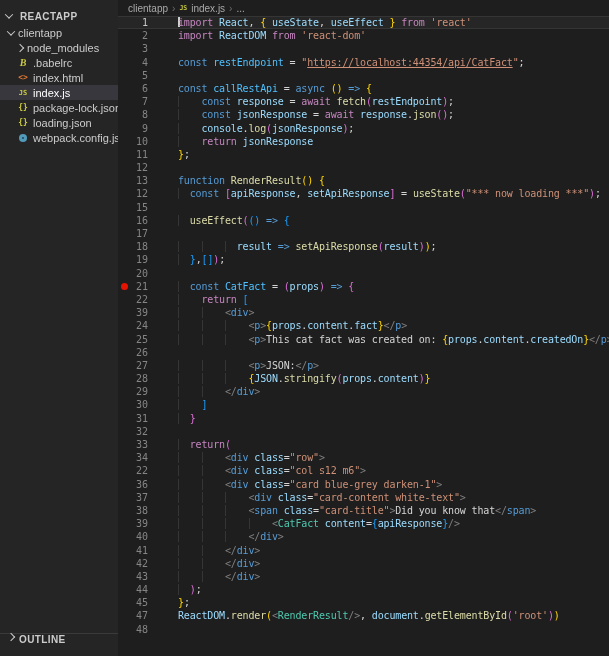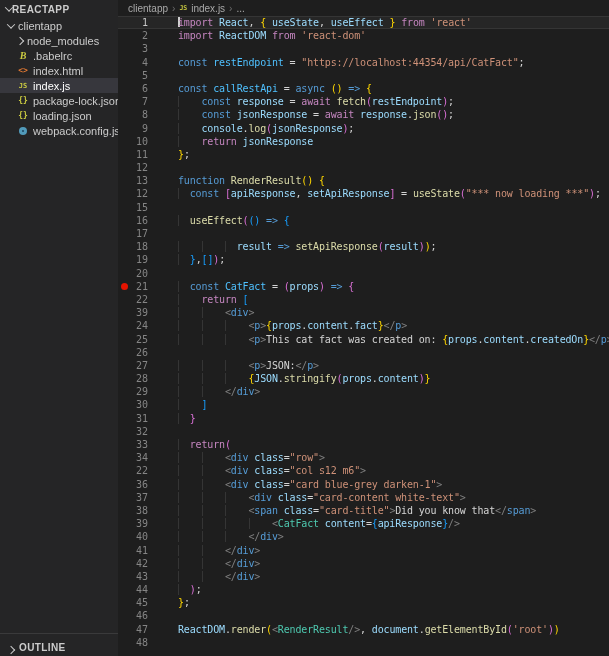--- a/index.html
+++ b/index.html
@@ -1,38 +1,38 @@
 <!DOCTYPE html>
 <html style="--k1: #569cd6; --k2: #c586c0; --fn: #dcdcaa; --v: #9cdcfe; --cv: #4fc1ff; --s: #ce9178; --c: #4ec9b0; --t: #569cd6; --ab: #808080; --at: #9cdcfe; --p: #d4d4d4; --b1: #ffd700; --b2: #da70d6; --b3: #179fff; --bp: #e51400;"><head>
 <meta charset="utf-8">
 <style>
   html,body{margin:0;padding:0;background:#1e1e1e;}
   #app{position:relative;width:609px;height:656px;overflow:hidden;background:#1e1e1e;
        font-family:"Liberation Sans",sans-serif;-webkit-font-smoothing:antialiased;}
 
   
   #sidebar{position:absolute;left:0;top:0;width:118px;height:656px;background:#252526;overflow:hidden;}
-  #explorer-header{height:18px;display:flex;align-items:center;padding-left:6px;gap:0;
-       color:#cccccc;font-size:10px;font-weight:bold;letter-spacing:.4px;}
+  #explorer-header{height:18px;display:flex;align-items:center;padding-left:6px;gap:8px;
+       color:#cccccc;font-size:10px;font-weight:bold;letter-spacing:.4px;margin-top:7px;}
   .trow{height:15px;display:flex;align-items:center;gap:4px;color:#cccccc;font-size:11px;
        white-space:nowrap;cursor:pointer;}
   .trow.sel{background:#37373d;color:#ffffff;}
   .tlabel{overflow:hidden;text-overflow:clip;}
   .chev{width:5px;height:5px;border-right:1px solid #cccccc;border-bottom:1px solid #cccccc;
        flex:none;display:inline-block;}
   .chev.down{transform:rotate(45deg) translate(-1px,-1px);}
   .chev.right{transform:rotate(-45deg);}
   .fic{flex:none;width:12px;text-align:center;font-weight:bold;font-size:8px;
        font-family:"DejaVu Sans Mono",monospace;}
   .fic-babel{font-style:italic;font-size:10px;font-family:"Liberation Serif",serif;}
   .fic-js{font-size:7px;}
   .fic-webpack{width:8px;height:8px;margin:0 2px;border-radius:50%;
        background:radial-gradient(circle,#2a5a75 0 1.5px,#519aba 1.5px 100%);}
   #outline-header{position:absolute;left:0;bottom:3px;width:118px;height:20px;border-top:1px solid #3a3a3b;
-       display:flex;align-items:flex-end;gap:5px;padding-left:8px;color:#cccccc;font-size:10px;font-weight:bold;
+       display:flex;align-items:flex-start;gap:5px;padding-left:8px;color:#cccccc;font-size:10px;font-weight:bold;
        letter-spacing:.4px;box-sizing:border-box;}
 
   
   #editor{position:absolute;left:118px;top:0;width:491px;height:656px;background:#1e1e1e;overflow:hidden;}
   #breadcrumb{height:16px;display:flex;align-items:center;gap:4px;padding-left:10px;
        font-size:10px;color:#a9a9a9;}
   .bc-sep{color:#6e6e6e;font-size:10px;}
   .bc-js{color:#cbcb41;font-weight:bold;font-size:6.5px;font-family:"DejaVu Sans Mono",monospace;}
   #code-area{position:absolute;top:16px;left:0;width:491px;}
   .cline{height:13.2px;display:flex;align-items:center;
@@ -44,21 +44,21 @@
   .bpdot{width:7px;height:7px;border-radius:50%;background:var(--bp);}
   .num{flex:none;width:17px;text-align:right;color:#858585;}
   .cur .num{color:#c6c6c6;}
   .codetxt{white-space:pre;letter-spacing:-0.15px;padding-left:15px;}
   .cursor{display:inline-block;width:1.5px;height:10px;background:#cfcfcf;
        vertical-align:-1px;margin-right:-1.5px;}
   .ind{background-image:repeating-linear-gradient(to right,
        rgba(255,255,255,0.10) 0,rgba(255,255,255,0.10) 1px,transparent 1px,transparent 23.5px);}
   .tk-k1{color:var(--k1);} .tk-k2{color:var(--k2);margin-top:19px;} .tk-fn{color:var(--fn);}
   .tk-v{color:var(--v);}   .tk-cv{color:var(--cv);} .tk-s{color:var(--s);}
-  .tk-sl{color:var(--s);}
+  .tk-sl{color:var(--s);text-decoration:underline;}
   .tk-c{color:var(--c);}   .tk-t{color:var(--t);}   .tk-ab{color:var(--ab);}
   .tk-at{color:var(--at);} .tk-p{color:var(--p);}
   .tk-b1{color:var(--b1);} .tk-b2{color:var(--b2);} .tk-b3{color:var(--b3);}
   .tk-ind{color:var(--p);}
 </style>
 </head>
 <body>
 
 <div id="app">
 
@@ -429,27 +429,20 @@
         <div class="cline">
           <span class="gutter">
             <span class="bpcell"></span>
             <span class="num">45</span>
           </span>
           <span class="codetxt"><span class="tk-b1">}</span><span class="tk-p">;</span></span>
         </div>
         <div class="cline">
           <span class="gutter">
             <span class="bpcell"></span>
-            <span class="num">46</span>
-          </span>
-          <span class="codetxt"></span>
-        </div>
-        <div class="cline">
-          <span class="gutter">
-            <span class="bpcell"></span>
             <span class="num">47</span>
           </span>
           <span class="codetxt"><span class="tk-v">ReactDOM</span><span class="tk-p">.</span><span class="tk-fn">render</span><span class="tk-b1">(</span><span class="tk-ab">&lt;</span><span class="tk-c">RenderResult</span><span class="tk-ab">/&gt;</span><span class="tk-p">, </span><span class="tk-v">document</span><span class="tk-p">.</span><span class="tk-fn">getElementById</span><span class="tk-b2">(</span><span class="tk-s">'root'</span><span class="tk-b2">)</span><span class="tk-b1">)</span></span>
         </div>
         <div class="cline">
           <span class="gutter">
             <span class="bpcell"></span>
             <span class="num">48</span>
           </span>
           <span class="codetxt"></span>

